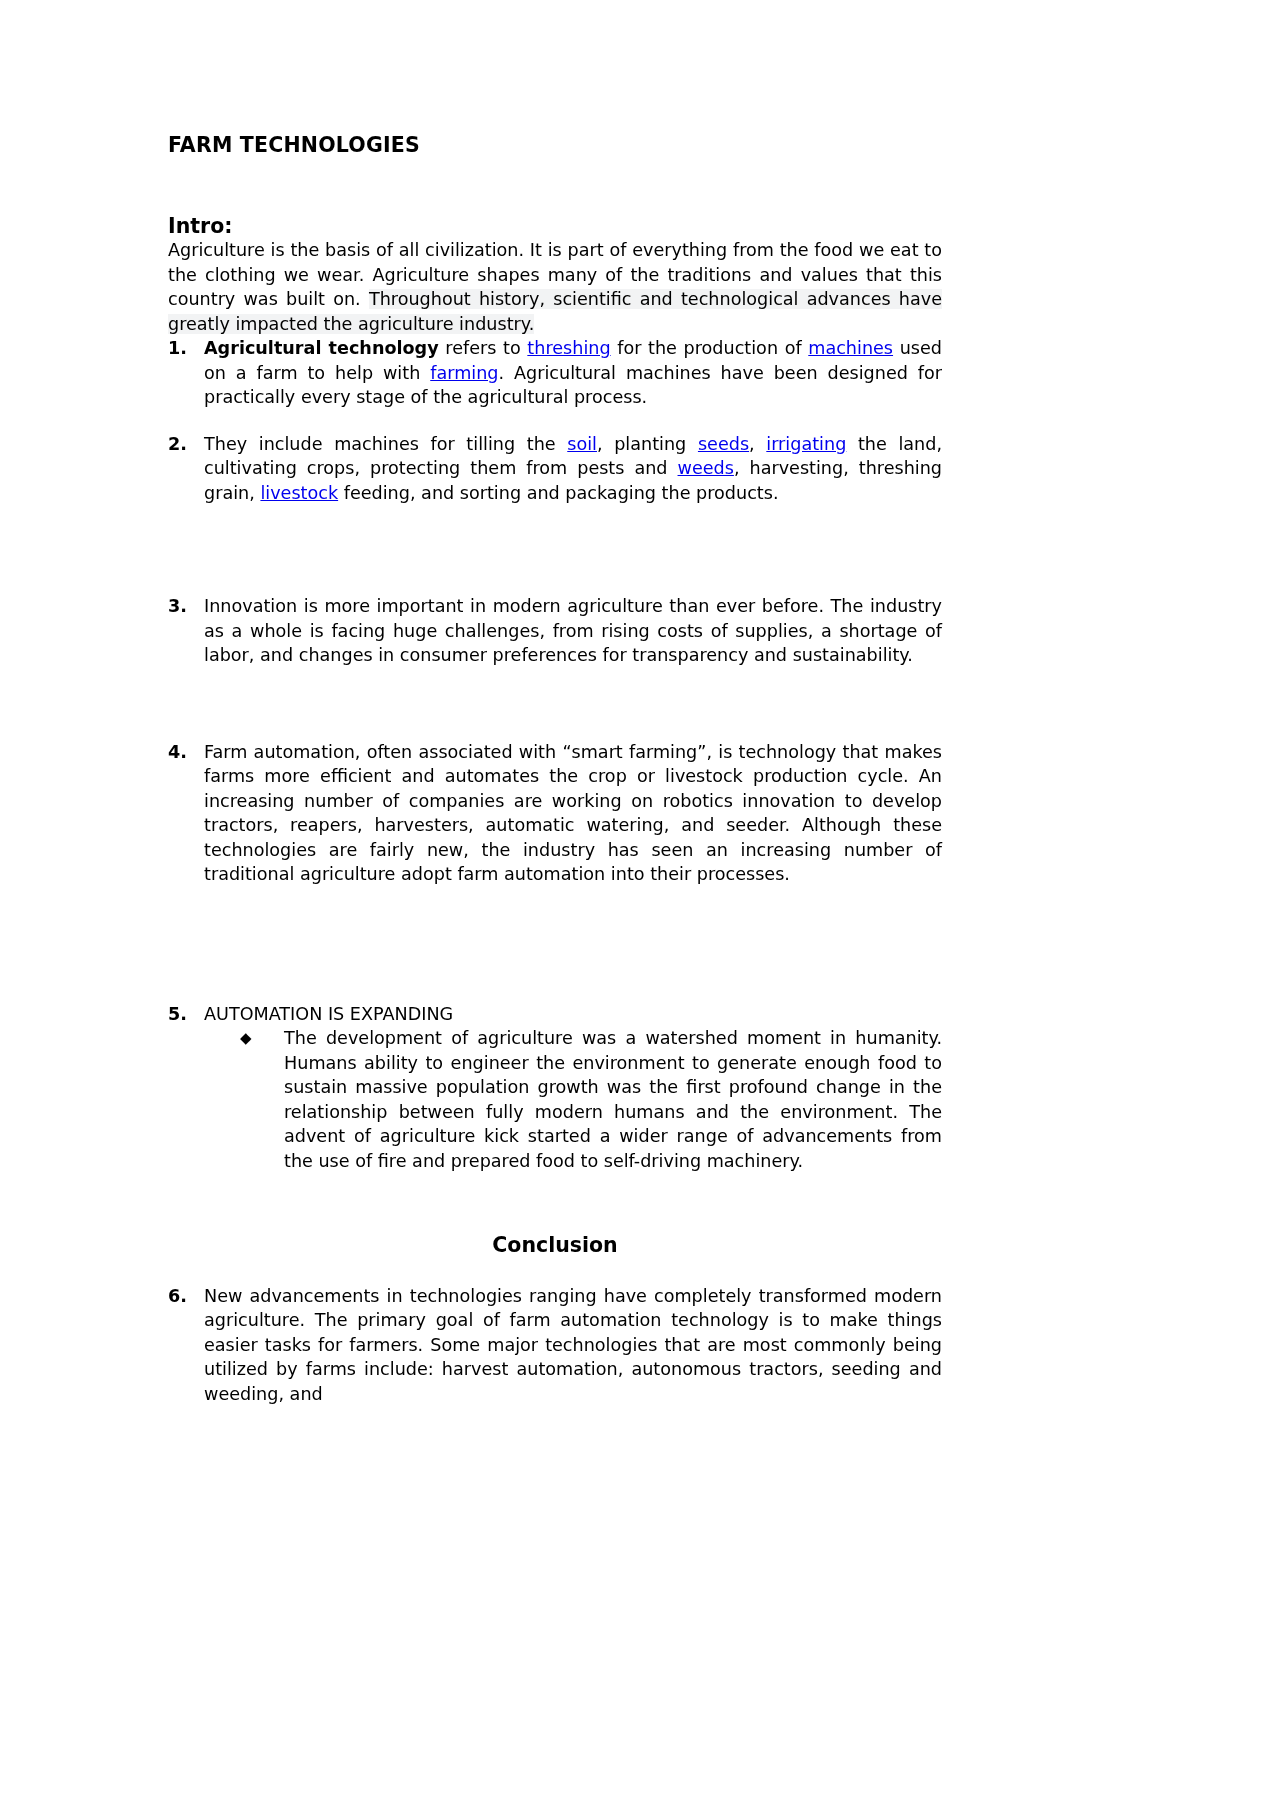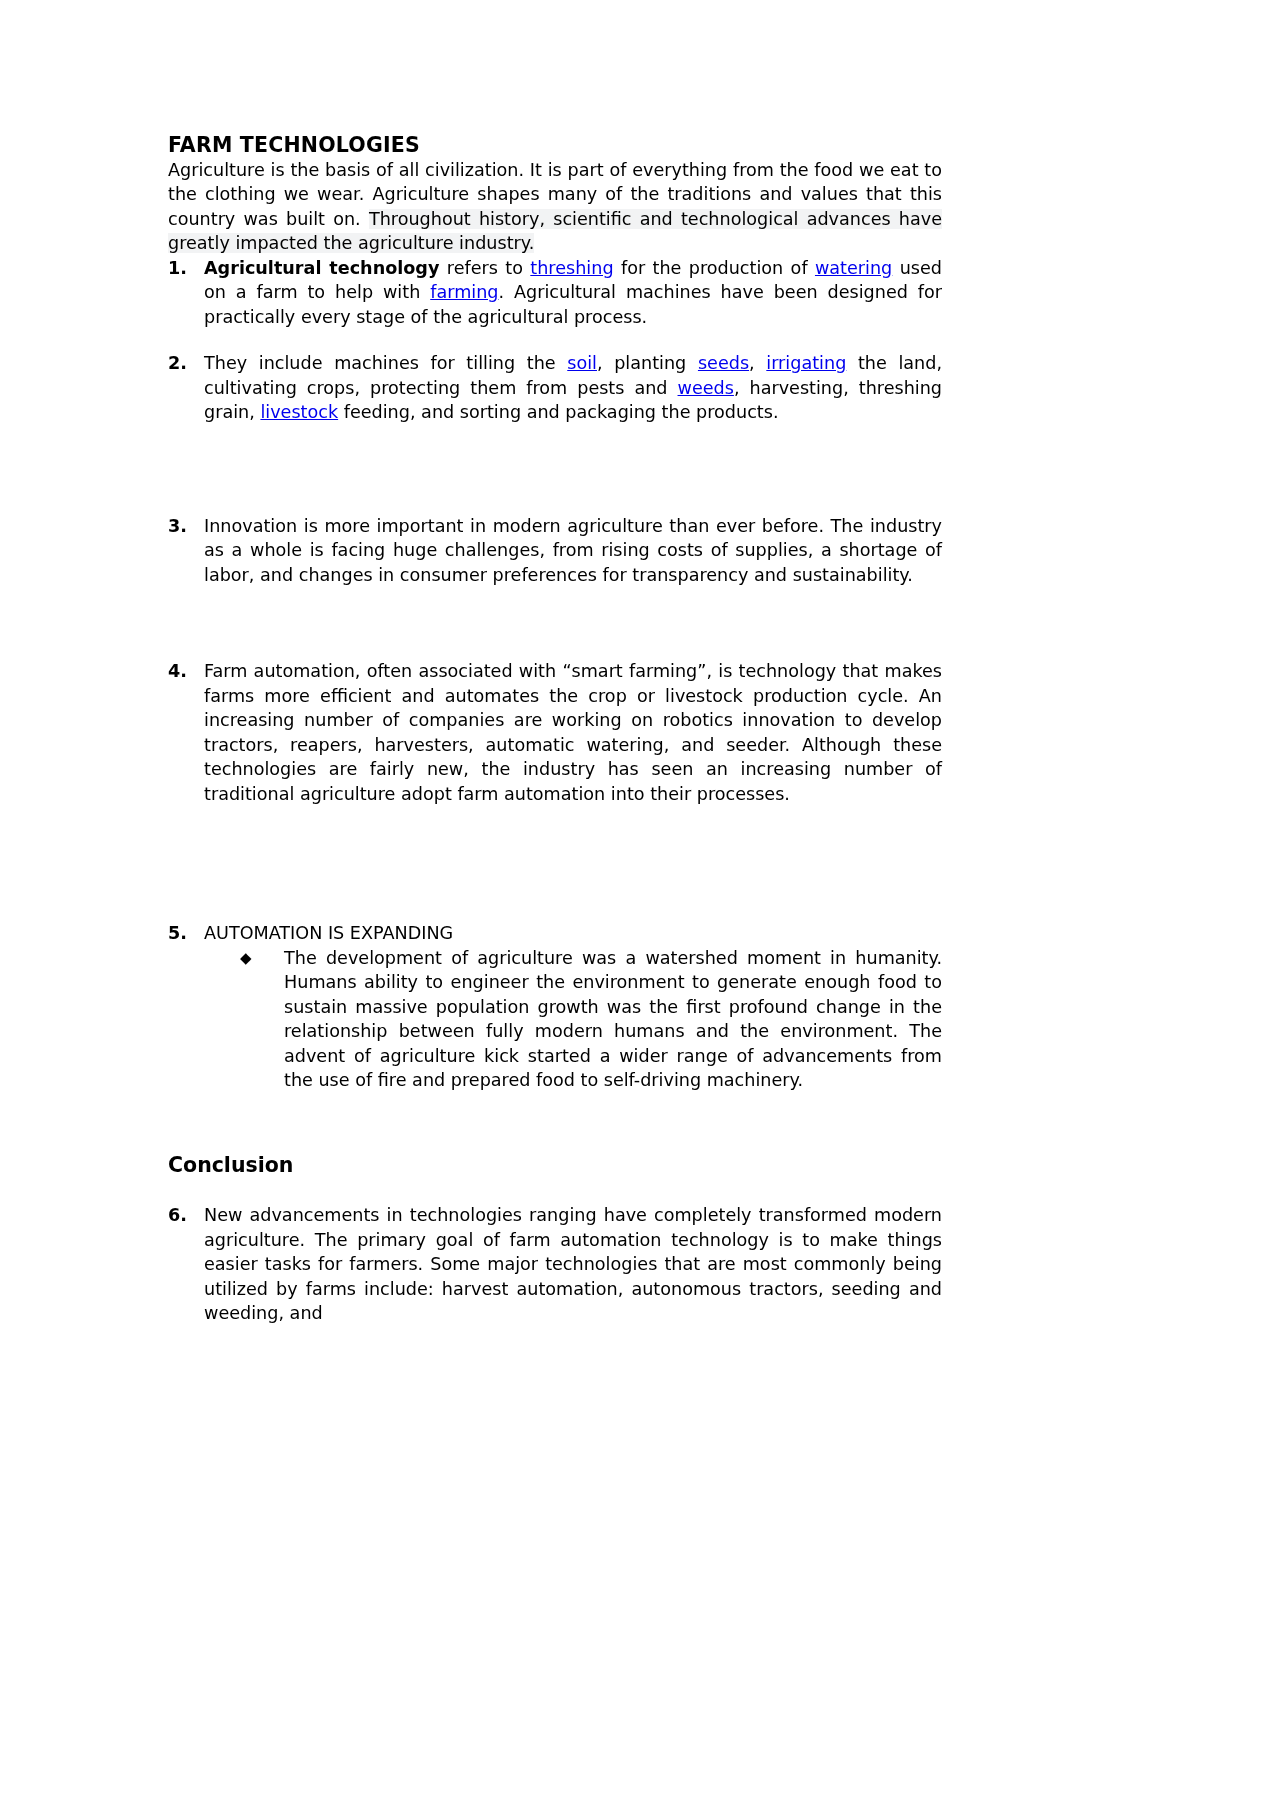--- a/index.html
+++ b/index.html
@@ -31,21 +31,21 @@
     letter-spacing: 0.2px;
     margin-top: 133px;
     line-height: 1.2;
   }
   .section-heading {
     font-size: 20.5px;
     font-weight: bold;
     line-height: 1.2;
   }
   .heading-intro { margin-top: 56px; }
-  .heading-conclusion { margin-top: 60px; }
+  .heading-conclusion { margin-top: 60px; text-align: center; }
 
   .para {
     font-size: 17.6px;
     line-height: 24.5px;
     text-align: justify;
     text-justify: inter-word;
   }
   .intro-para { }
 
   .body-label {
@@ -110,27 +110,28 @@
   .spacer-bottom { height: 40px; }
 </style>
 </head>
 <body>
 
 <div class="page">
   <div class="content">
 
     <div class="doc-title">FARM TECHNOLOGIES</div>
 
+    <div class="section-heading heading-intro">Intro:</div>
 
     <div class="para intro-para"><span>Agriculture is the basis of all civilization. It is part of everything from the food we eat to the clothing we wear. Agriculture shapes many of the traditions and values that this country was built on. </span><span class="hl">Throughout history, scientific and technological advances have greatly impacted the agriculture industry.</span></div>
 
 
     <div class="li li-1">
       <span class="num">1.</span>
-      <span class="item-text"><b>Agricultural technology</b><span> refers to </span><span class="link">threshing</span><span> for the production of </span><span class="link">watering</span><span> used on a farm to help with </span><span class="link">farming</span><span>. Agricultural machines have been designed for practically every stage of the agricultural process.</span></span>
+      <span class="item-text"><b>Agricultural technology</b><span> refers to </span><span class="link">threshing</span><span> for the production of </span><span class="link">machines</span><span> used on a farm to help with </span><span class="link">farming</span><span>. Agricultural machines have been designed for practically every stage of the agricultural process.</span></span>
     </div>
 
     <div class="li li-2">
       <span class="num">2.</span>
       <span class="item-text"><span>They include machines for tilling the </span><span class="link">soil</span><span>, planting </span><span class="link">seeds</span><span>, </span><span class="link">irrigating</span><span> the land, cultivating crops, protecting them from pests and </span><span class="link">weeds</span><span>, harvesting, threshing grain, </span><span class="link">livestock</span><span> feeding, and sorting and packaging the products.</span></span>
     </div>
 
     <div class="li li-3">
       <span class="num">3.</span>
       <span class="item-text"><span>  Innovation is more important in modern agriculture than ever before. The industry as a whole is facing huge challenges, from rising costs of supplies, a shortage of labor, and changes in consumer preferences for transparency and sustainability.</span></span>

